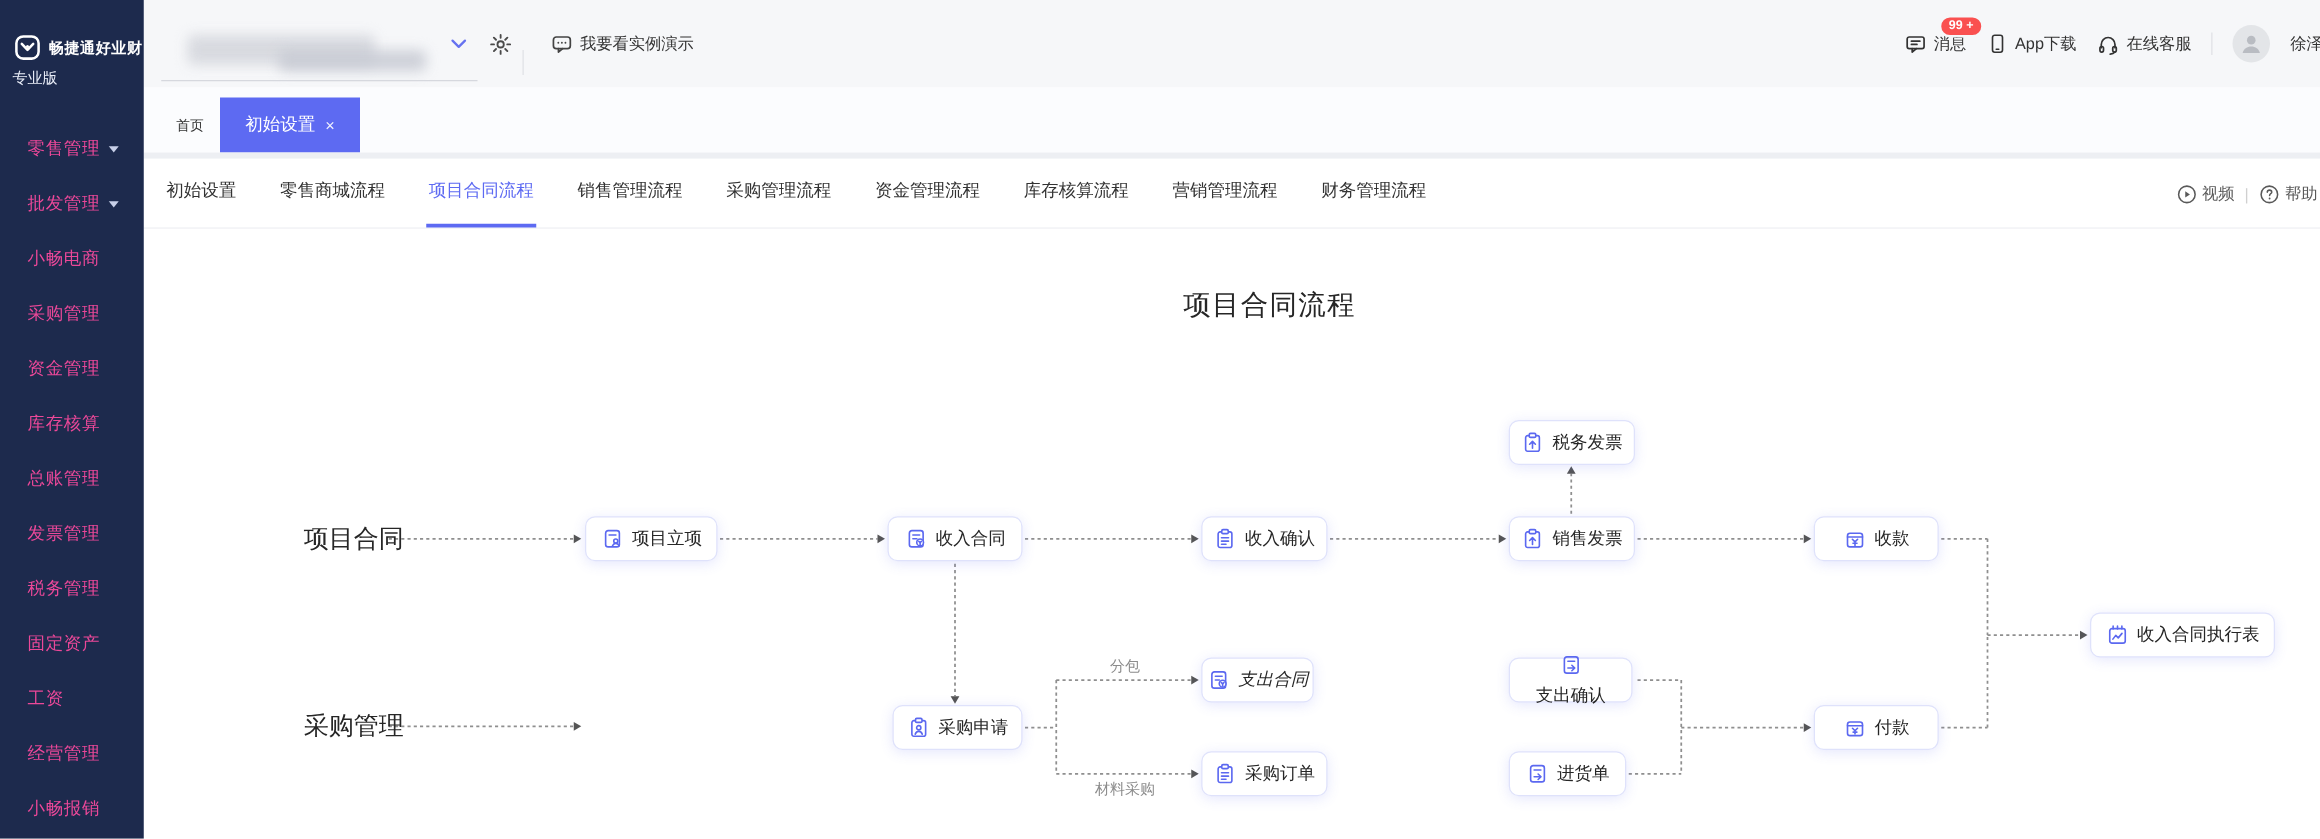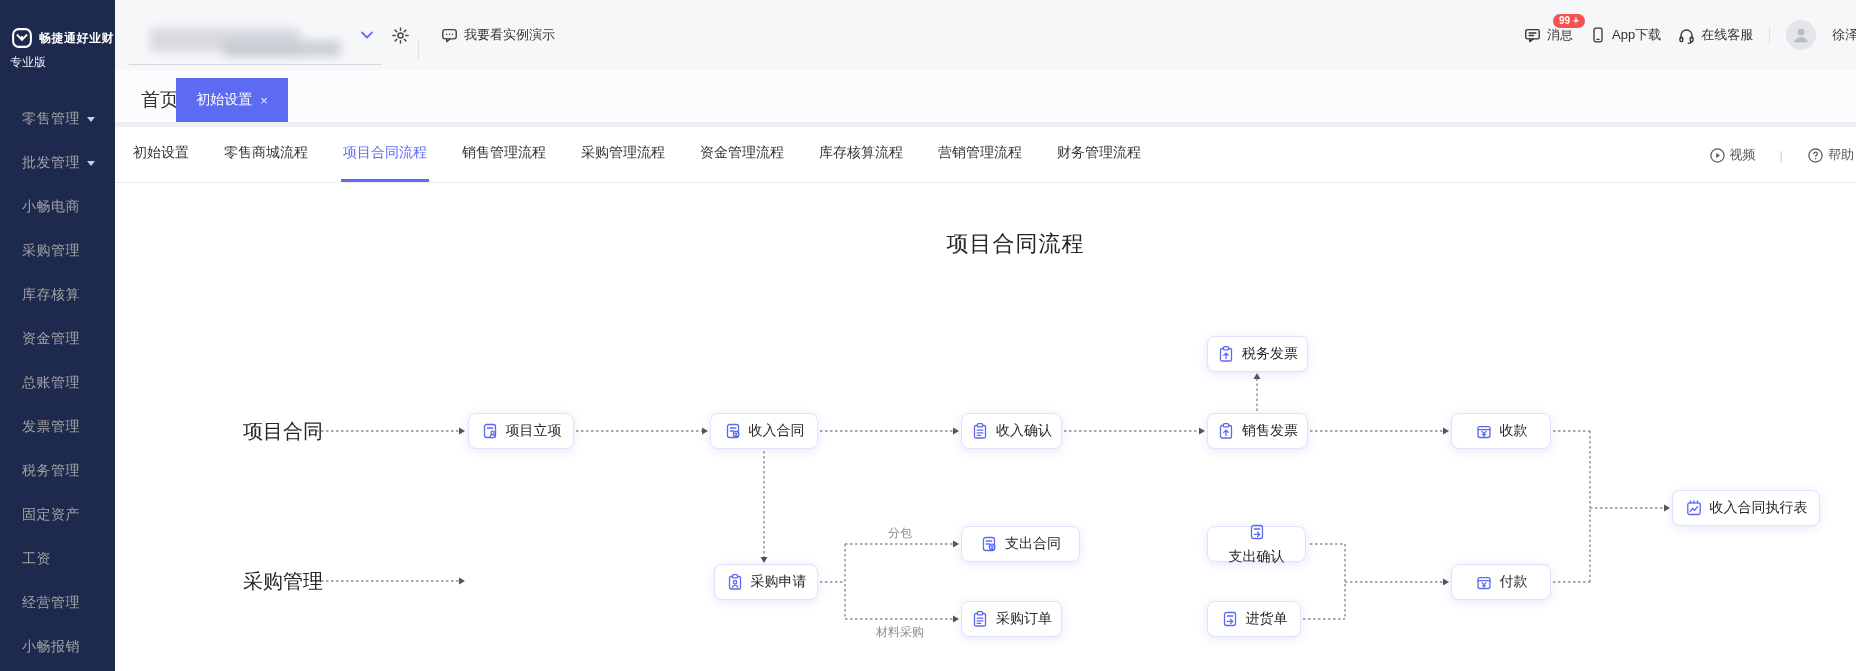--- a/index.html
+++ b/index.html
@@ -10,52 +10,52 @@
   }
   :root{--accent:#5D6AF2;--icon:#5B68F0;}
 
   
   #sidebar{position:absolute;left:0;top:0;width:115px;height:671px;background:#1D2A4D;z-index:5;color:#fff;}
   #brand{padding:26px 0 0 10px;}
   #brand-row{display:flex;align-items:center;gap:5px;}
   #brand-name{font-size:12px;font-weight:bold;white-space:nowrap;letter-spacing:.5px;}
   #brand-edition{font-size:12px;margin-top:4px;color:#e8ecf7;}
   #side-menu{margin-top:26px;}
-  .side-item{height:44px;display:flex;align-items:center;padding-left:22px;font-size:14px;color:#a3a3a3;cursor:pointer;letter-spacing:.5px;}
+  .side-item{height:44px;display:flex;align-items:center;padding-left:22px;font-size:14px;color:#ec4899;cursor:pointer;letter-spacing:.5px;}
   .caret{width:0;height:0;border-left:4.5px solid transparent;border-right:4.5px solid transparent;border-top:5px solid #c7cfe8;margin-left:7px;}
 
   
   #topbar{position:absolute;left:115px;top:0;width:1741px;height:70px;background:#f6f7f9;}
   .blur1{position:absolute;left:35px;top:28px;width:150px;height:24px;background:#d5d7dd;border-radius:4px;filter:blur(5px);opacity:.9;}
   .blur2{position:absolute;left:108px;top:40px;width:118px;height:17px;background:#c7cad3;border-radius:4px;filter:blur(5px);opacity:.85;}
   #select-underline{position:absolute;left:14px;top:64px;width:253px;height:1px;background:#d6d8de;}
   .tb-abs{position:absolute;top:0;height:70px;display:flex;align-items:center;}
   #tb-divider1{position:absolute;left:303px;top:40px;width:1px;height:20px;background:#e0e2e6;}
   .tb-text{font-size:13px;color:#333;margin-left:5px;white-space:nowrap;}
   #right-cluster{position:absolute;left:1408px;top:0;height:70px;display:flex;align-items:center;gap:16px;}
   .tb-item{display:flex;align-items:center;cursor:pointer;position:relative;height:100%;}
   #msg-badge{position:absolute;left:28px;top:12px;background:#FA5050;color:#fff;font-size:10px;font-weight:bold;
     padding:1px 6px 2px;border-radius:9px;border:2px solid #f6f7f9;line-height:11px;white-space:nowrap;}
   #tb-divider2{width:1px;height:18px;background:#dfe1e5;}
   #avatar{width:30px;height:30px;border-radius:50%;background:#e3e5e8;display:flex;align-items:center;justify-content:center;cursor:pointer;}
   #user-name{font-size:13px;color:#333;white-space:nowrap;cursor:pointer;}
 
   
   #tabrow{position:absolute;left:115px;top:70px;width:1741px;height:52px;background:#fbfcfe;}
-  #tab-home{position:absolute;left:8px;top:8px;height:44px;display:flex;align-items:center;padding:0 18px;font-size:19px;color:#333;cursor:pointer;}
+  #tab-home{position:absolute;left:8px;top:8px;height:44px;display:flex;align-items:center;padding:0 18px;font-size:11px;color:#333;cursor:pointer;}
   #tab-active{position:absolute;left:61px;top:8px;height:44px;width:112px;background:var(--accent);color:#fff;
     display:flex;align-items:center;justify-content:center;gap:8px;font-size:14px;cursor:pointer;}
   #tab-close{font-size:13px;opacity:.9;cursor:pointer;}
   #grayband{position:absolute;left:115px;top:122px;width:1741px;height:5px;background:#edeff3;}
 
   
   #subtabs{position:absolute;left:115px;top:127px;width:1741px;height:56px;background:#fff;border-bottom:1px solid #ebedf1;display:flex;align-items:stretch;padding-left:16px;box-sizing:border-box;}
   .subtab{display:flex;align-items:center;font-size:14px;color:#333;cursor:pointer;padding:0 2px;border-bottom:3px solid transparent;margin-right:31px;white-space:nowrap;}
   .subtab.active{color:var(--accent);border-bottom-color:var(--accent);font-weight:500;}
-  #subtab-right{position:absolute;right:2px;top:0;height:56px;display:flex;align-items:center;gap:22px;color:#595959;font-size:13px;}
+  #subtab-right{position:absolute;right:2px;top:0;height:56px;display:flex;align-items:center;gap:6px;color:#595959;font-size:13px;}
   .sr-item{display:flex;align-items:center;gap:4px;cursor:pointer;white-space:nowrap;}
   .sr-sep{color:#d0d0d0;margin:0 2px;}
 
   
   #diagram{position:absolute;left:115px;top:183px;width:1741px;height:488px;background:#fff;}
   #diagram-title{position:absolute;left:50%;margin-left:30px;transform:translateX(-50%);top:46px;font-size:22px;color:#262626;font-weight:500;letter-spacing:1px;white-space:nowrap;}
   #edges-svg{position:absolute;left:0;top:0;pointer-events:none;}
   .flow-node{position:absolute;height:36px;background:#fff;border:1px solid #dfe2fb;border-radius:8px;
     box-shadow:0 2px 10px rgba(93,106,242,.16);display:flex;align-items:center;justify-content:center;gap:7px;
     font-size:14px;color:#262626;font-weight:500;cursor:pointer;box-sizing:border-box;}
@@ -89,24 +89,24 @@
         <span>批发管理</span>
         <span class="caret"></span>
       </div>
       <div class="side-item">
         <span>小畅电商</span>
       </div>
       <div class="side-item">
         <span>采购管理</span>
       </div>
       <div class="side-item">
+        <span>资金管理</span>
+      </div>
+      <div class="side-item">
         <span>库存核算</span>
-      </div>
-      <div class="side-item">
-        <span>资金管理</span>
       </div>
       <div class="side-item">
         <span>总账管理</span>
       </div>
       <div class="side-item">
         <span>发票管理</span>
       </div>
       <div class="side-item">
         <span>税务管理</span>
       </div>
@@ -357,21 +357,21 @@
       <span style="display: flex;">
         <svg width="18" height="18" viewBox="0 0 18 18" fill="none" stroke="#5B68F0" stroke-width="1.3" stroke-linecap="round" stroke-linejoin="round">
           <rect x="3.5" y="3.5" width="11" height="12.5" rx="1.6"></rect>
           <rect x="6.4" y="1.7" width="5.2" height="3.2" rx="1" fill="#fff"></rect>
           <circle cx="9" cy="9.2" r="1.7"></circle>
           <path d="M6.2 14.3c.6-1.5 1.6-2.2 2.8-2.2s2.2.7 2.8 2.2"></path>
         </svg>
       </span>
       <span>采购申请</span>
     </div>
-    <div class="flow-node" style="left: 846px; top: 343px; width: 119px;">
+    <div class="flow-node" style="left: 846px; top: 343px; width: 90px; font-style: italic;">
       <span style="display: flex;">
         <svg width="18" height="18" viewBox="0 0 18 18" fill="none" stroke="#5B68F0" stroke-width="1.3" stroke-linecap="round" stroke-linejoin="round">
           <rect x="3.5" y="2.5" width="11" height="13" rx="2"></rect>
           <path d="M6.3 6h5.4M6.3 9h3.2"></path>
           <circle cx="12.1" cy="11.9" r="2.7" fill="#fff"></circle>
           <path d="M11 11l1.1 1.1L13.2 11M12.1 12.1v1.6"></path>
         </svg>
       </span>
       <span>支出合同</span>
     </div>

